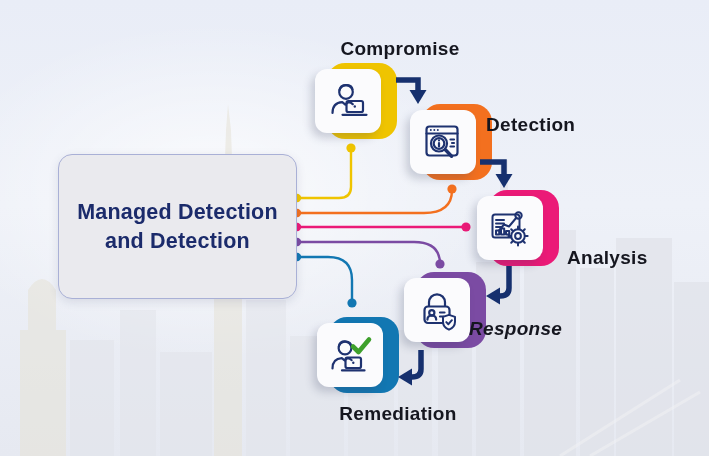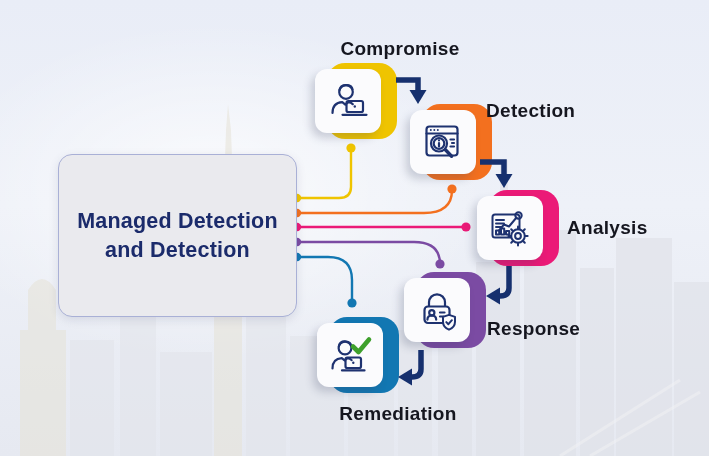--- a/index.html
+++ b/index.html
@@ -10,21 +10,21 @@
     background:
       radial-gradient(ellipse 420px 260px at 30% 42%, rgba(255,255,255,.75) 0%, rgba(255,255,255,0) 65%),
       linear-gradient(180deg,#e9edf7 0%,#eef1f8 45%,#e6e9f1 100%);
   }
   .stage{position:absolute;inset:0;}
   svg{display:block;}
   .bg-skyline{position:absolute;inset:0;pointer-events:none;}
 
   
   .main-box{
-    position:absolute;left:58px;top:154px;width:239px;height:163px;
+    position:absolute;left:58px;top:154px;width:239px;height:145px;
     background:#eaeaee;border:1.5px solid #a9b0d6;border-radius:14px;
     box-shadow:0 3px 10px rgba(70,80,120,.14);
     display:flex;align-items:center;justify-content:center;text-align:center;
     box-sizing:border-box;
   }
   .main-box .title{
     font-size:21.5px;font-weight:bold;letter-spacing:.2px;line-height:29px;
   }
 
   
@@ -39,23 +39,23 @@
   .pos-detection{left:410px;top:104px;}
   .pos-analysis{left:477px;top:190px;}
   .pos-response{left:404px;top:272px;}
   .pos-remediation{left:317px;top:317px;}
 
   
   .step-label{
     position:absolute;font-size:19px;font-weight:600;letter-spacing:.3px;white-space:nowrap;
   }
   .lbl-compromise{left:330px;top:38px;width:140px;text-align:center;}
-  .lbl-detection{left:486px;top:100px;}
+  .lbl-detection{left:486px;top:114px;}
   .lbl-analysis{left:567px;top:217px;}
-  .lbl-response{left:487px;top:318px;}
+  .lbl-response{left:469px;top:318px;font-style:italic;}
   .lbl-remediation{left:325px;top:395px;width:146px;text-align:center;margin-top:8px;}
 
   .overlay{position:absolute;left:0;top:0;pointer-events:none;}
 </style>
 </head>
 <body>
 
 <div class="stage">
 
   <svg class="bg-skyline" width="709" height="456" viewBox="0 0 709 456">
@@ -237,17 +237,17 @@
     <g>
       <polygon points="409.5,90 426.5,90 418,104" fill="#16306E"></polygon>
       <polygon points="495.5,174 512.5,174 504,188" fill="#16306E"></polygon>
       <polygon points="500,287.5 500,304.5 486,296" fill="#16306E"></polygon>
       <polygon points="412,368.5 412,385.5 398,377" fill="#16306E"></polygon>
     </g>
   </svg>
 
   <div class="step-label lbl-compromise" style="color: rgb(21, 22, 31);">Compromise</div>
   <div class="step-label lbl-detection" style="color: rgb(21, 22, 31);">Detection</div>
-  <div class="step-label lbl-analysis" style="color: rgb(21, 22, 31);">Analysis</div>
+  <div class="step-label lbl-analysis" style="color: rgb(21, 22, 31); margin-top: 30px;">Analysis</div>
   <div class="step-label lbl-response" style="color: rgb(21, 22, 31);">Response</div>
   <div class="step-label lbl-remediation" style="color: rgb(21, 22, 31);">Remediation</div>
 
 </div>
 
 </body></html>

